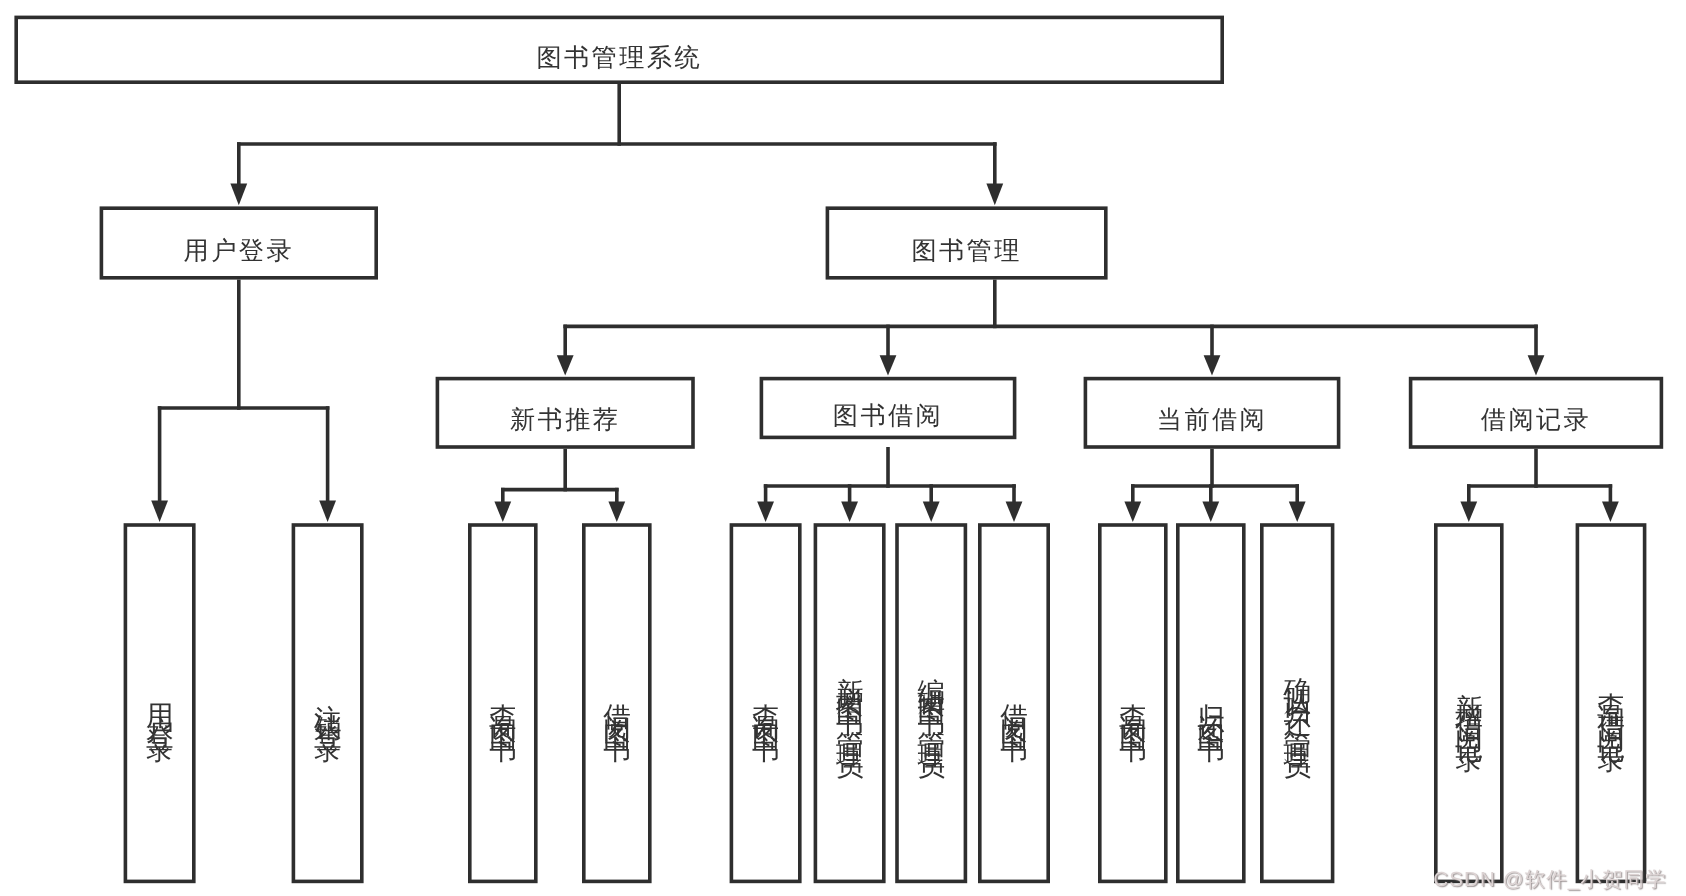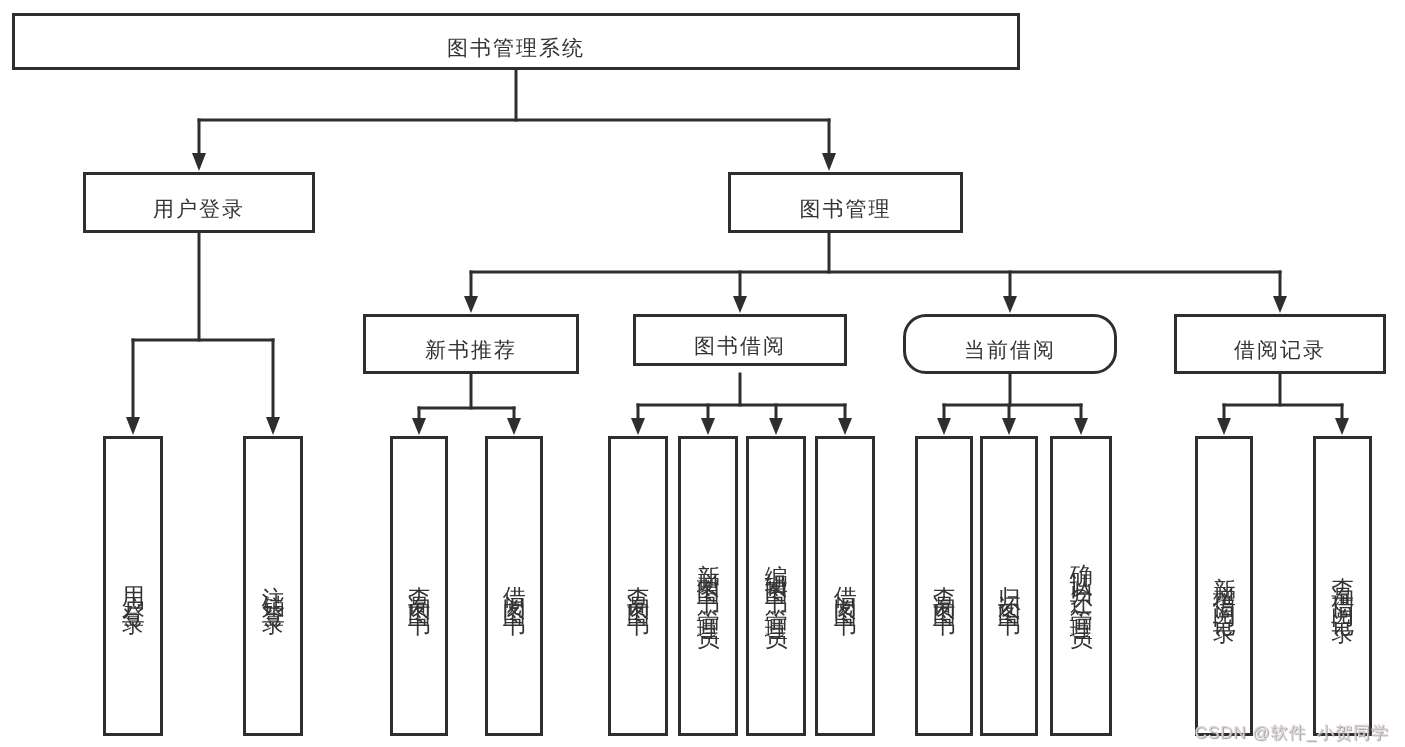--- a/index.html
+++ b/index.html
@@ -124,31 +124,31 @@
   </g>
 </svg>
 
 <div class="node hbox" style="left:12px;top:13px;width:1008px;height:57px;">
   <span class="lbl">图书管理系统</span>
 </div>
 
 <div class="node hbox" style="left:83px;top:172px;width:232px;height:61px;">
   <span class="lbl">用户登录</span>
 </div>
-<div class="node hbox" style="left:728px;top:172px;width:235px;height:61px;">
+<div class="node hbox" style="left:688px;top:172px;width:235px;height:61px;">
   <span class="lbl">图书管理</span>
 </div>
 
 <div class="node hbox" style="left:363px;top:314px;width:216px;height:60px;font-family:Liberation Mono, monospace;">
   <span class="lbl">新书推荐</span>
 </div>
 <div class="node hbox" style="left:633px;top:314px;width:214px;height:52px;">
   <span class="lbl">图书借阅</span>
 </div>
-<div class="node hbox" style="left:903px;top:314px;width:214px;height:60px;border-radius:23px;">
+<div class="node hbox" style="left:903px;top:314px;width:214px;height:60px;">
   <span class="lbl">当前借阅</span>
 </div>
 <div class="node hbox" style="left:1174px;top:314px;width:212px;height:60px;">
   <span class="lbl">借阅记录</span>
 </div>
 
 <div class="node vbox" style="left:103px;top:436px;width:60px;height:300px;">
   <span class="lbl">用户登录</span>
 </div>
 <div class="node vbox" style="left:243px;top:436px;width:60px;height:300px;">

